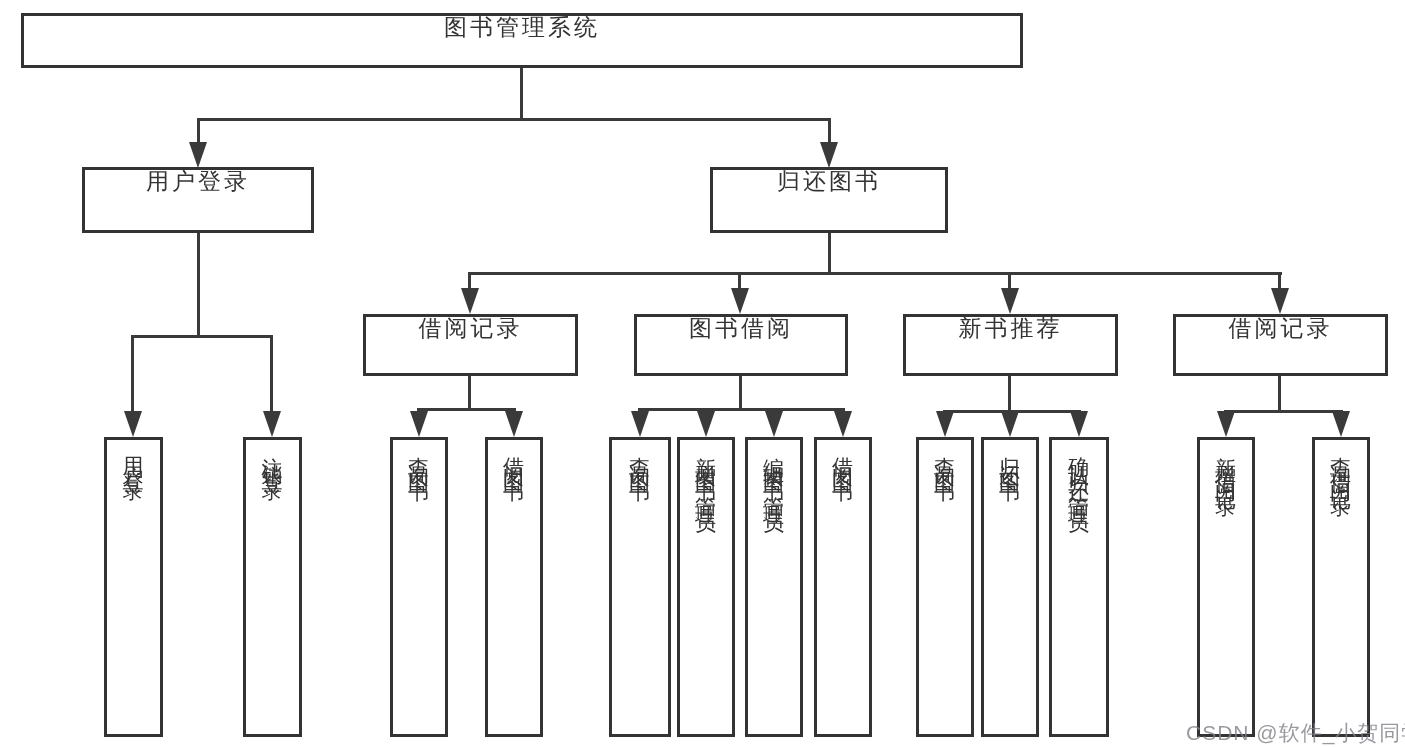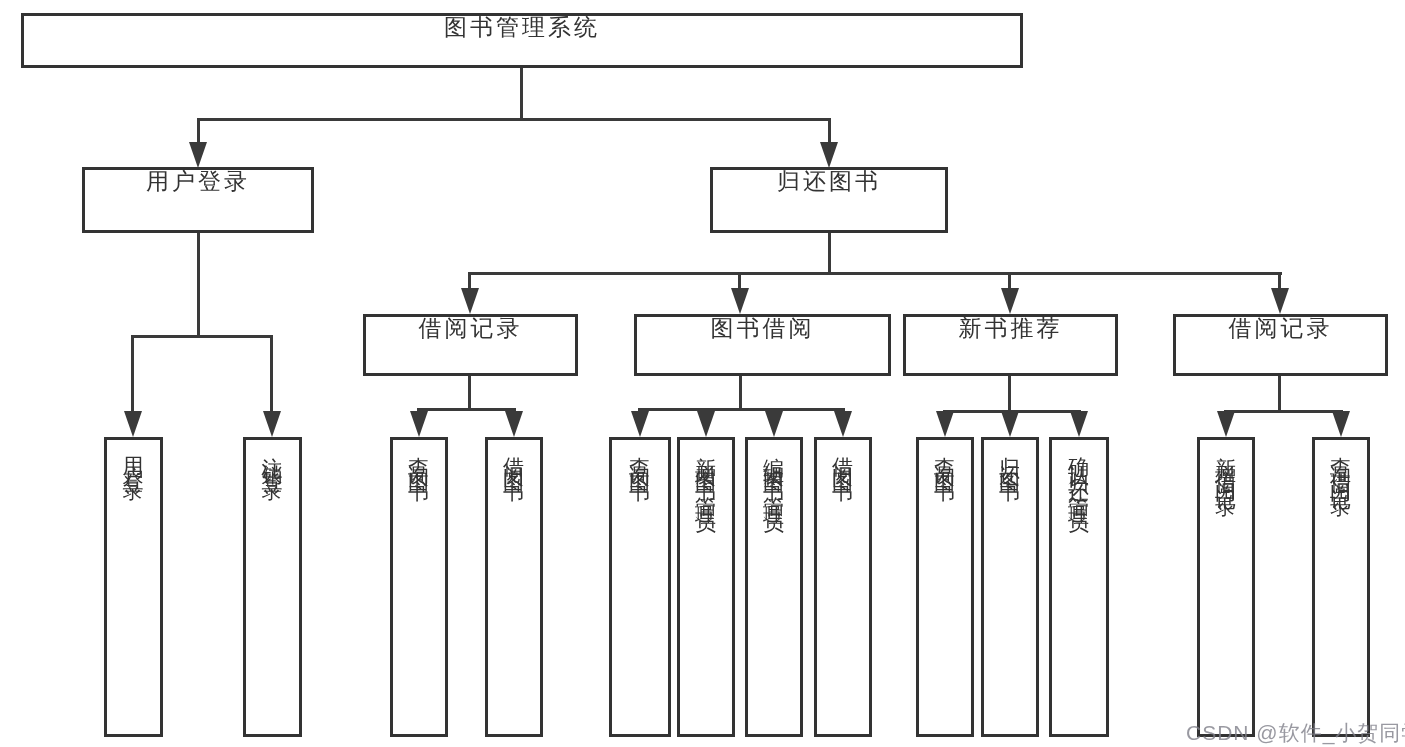--- a/index.html
+++ b/index.html
@@ -92,21 +92,21 @@
   <div class="ln" style="left:738px;top:272px;width:3px;height:18px"></div>
   <div class="arr" style="left:731px;top:288px"></div>
   <div class="ln" style="left:1008px;top:272px;width:3px;height:18px"></div>
   <div class="arr" style="left:1001px;top:288px"></div>
   <div class="ln" style="left:1278px;top:272px;width:3px;height:18px"></div>
   <div class="arr" style="left:1271px;top:288px"></div>
 
   <div class="box" style="left:363px;top:314px;width:215px;height:62px">
     <span class="htext">借阅记录</span>
   </div>
-  <div class="box" style="left:634px;top:314px;width:257px;height:62px">
+  <div class="box" style="left:634px;top:314px;width:214px;height:62px">
     <span class="htext">图书借阅</span>
   </div>
   <div class="box" style="left:903px;top:314px;width:215px;height:62px">
     <span class="htext">新书推荐</span>
   </div>
   <div class="box" style="left:1173px;top:314px;width:215px;height:62px">
     <span class="htext">借阅记录</span>
   </div>
 
   <div class="ln" style="left:468px;top:376px;width:3px;height:34px"></div>

